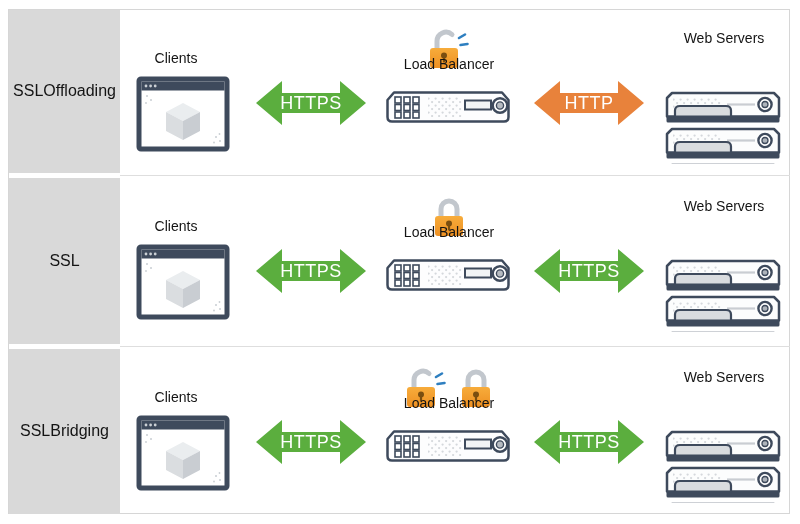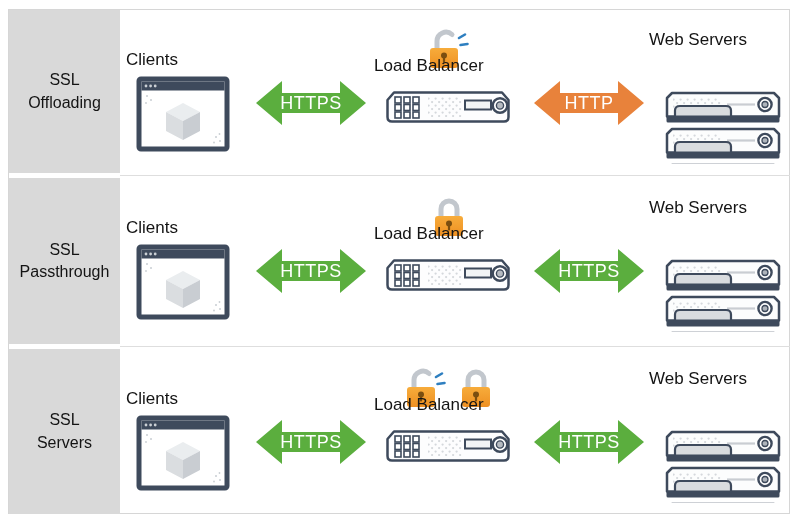--- a/index.html
+++ b/index.html
@@ -6,34 +6,34 @@
   .stage{
     position:relative;width:800px;height:524px;background:#fff;
     font-family:"Liberation Sans",sans-serif;color:#151515;overflow:hidden;
   }
   .frame{
     position:absolute;left:8px;top:9px;width:782px;height:505px;
     border:1px solid #d6d6d6;background:#fff;box-sizing:border-box;
   }
   .sidebar-block{
     position:absolute;left:9px;width:111px;background:#d9d9d9;
-    display:flex;flex-direction:column;align-items:center;justify-content:center;
+    display:flex;align-items:center;justify-content:center;
     font-size:16px;line-height:1.4;color:#141414;text-align:center;
   }
   .sb1{top:10px;height:163px;}
   .sb2{top:178px;height:166px;}
   .sb3{top:349px;height:165px;}
   .separator{position:absolute;left:120px;width:670px;height:1px;background:#dedede;}
   .sep1{top:175px;}
   .sep2{top:346px;}
   .row{position:absolute;left:120px;width:671px;}
   .row1{top:10px;height:165px;}
   .row2{top:178px;height:166px;}
   .row3{top:349px;height:165px;}
-  .label{position:absolute;font-size:17px;color:#141414;text-align:left;white-space:nowrap;}
+  .label{position:absolute;font-size:14px;color:#141414;text-align:center;white-space:nowrap;}
   .clients-label{left:6px;top:40px;width:100px;}
   .lb-label{left:254px;top:46px;width:150px;}
   .servers-label{left:529px;top:20px;width:150px;}
   .browser{position:absolute;left:16px;top:66px;}
   .locks{position:absolute;left:254px;top:11px;width:150px;height:50px;
     display:flex;align-items:flex-end;justify-content:center;gap:7px;}
   .lb-device{position:absolute;left:265px;top:80px;}
   .arrow{position:absolute;top:70px;}
   .arrow-left{left:135px;}
   .arrow-right{left:413px;}
@@ -124,25 +124,24 @@
 
   <div class="separator sep1"></div>
   <div class="separator sep2"></div>
 
   <div class="sidebar-block sb1">
     <span>SSL</span>
     <span>Offloading</span>
   </div>
   <div class="sidebar-block sb2">
     <span>SSL</span>
-    <span>Passthrough</span>
   </div>
   <div class="sidebar-block sb3">
     <span>SSL</span>
-    <span>Servers</span>
+    <span>Bridging</span>
   </div>
 
   <div class="row row1">
     <div class="label clients-label">Clients</div>
     <svg class="browser" width="94" height="76">
         <use href="#sym-browser"></use>
       </svg>
 
     <svg class="arrow arrow-left" width="112" height="46" viewBox="0 0 112 46">
       <polygon points="1,23 27,1 27,13 85,13 85,1 111,23 85,45 85,33 27,33 27,45" fill="#5BAE3E"></polygon>

